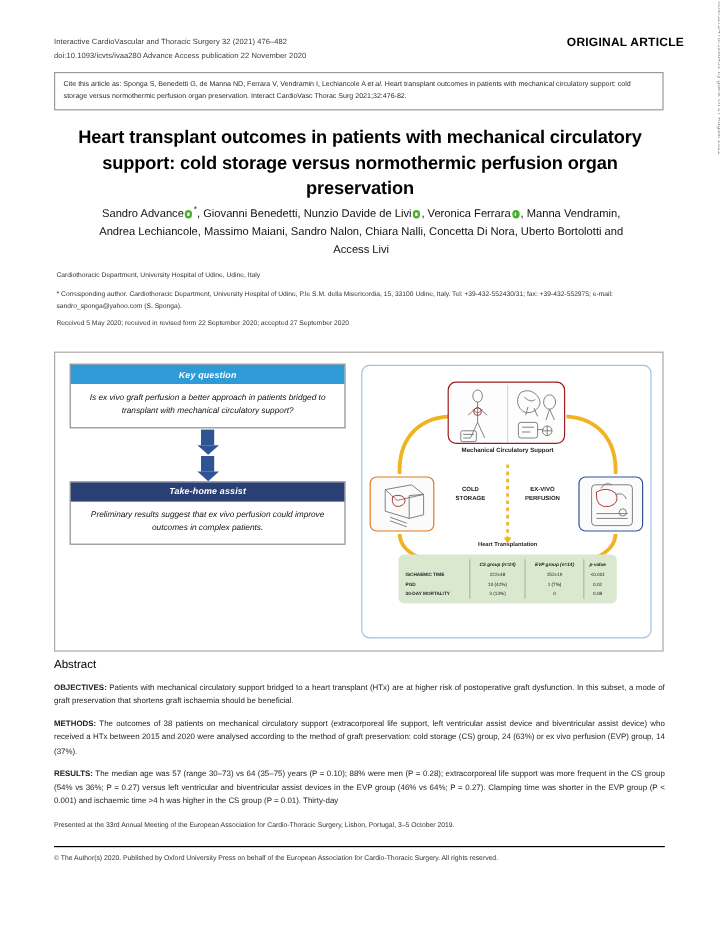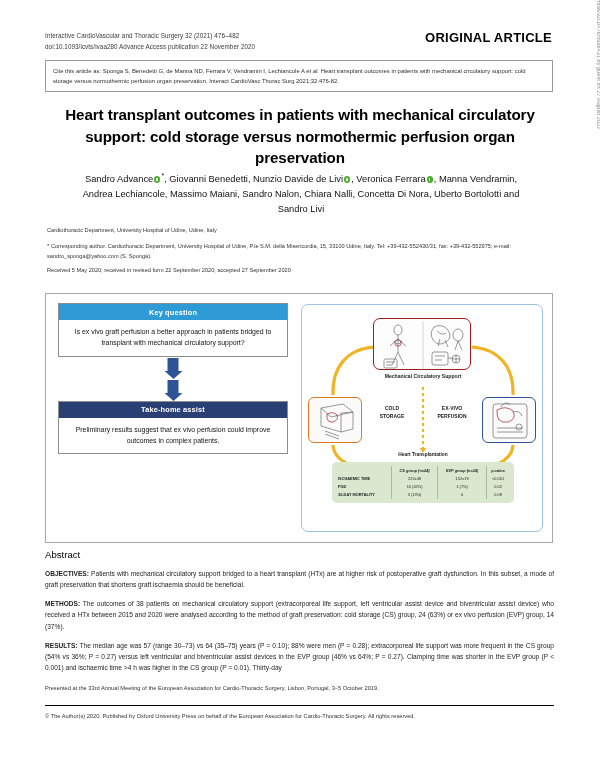--- a/index.html
+++ b/index.html
@@ -21,22 +21,22 @@
 
   
   .runhead {
     position: absolute;
     left: 45px; top: 30px; width: 420px;
     font-size: 6.3px; line-height: 1.75;
     color: #3a3a3a; letter-spacing: .01em;
   }
   .artic-type {
     position: absolute;
-    right: 48px; top: 30px;
-    font-size: 13px; font-weight: bold;
+    right: 30px; top: 30px;
+    font-size: 10px; font-weight: bold;
     letter-spacing: .02em; color: #000;
   }
 
   
   .cite-box {
     position: absolute;
     left: 45px; top: 60px; width: 508px;
     border: 0.6px solid #9a9a9a;
     padding: 5px 7px 5px 7px;
   }
@@ -105,20 +105,21 @@
   
   .ga {
     position: absolute;
     left: 45px; top: 293px;
     width: 508px; height: 250px;
     border: 0.6px solid #a8a8a8;
   }
   .ga-left {
     position: absolute; left: 12px; top: 9px;
     width: 230px;
+    font-style: italic;
   }
   .ga-box { width: 100%; border: 0.7px solid #8d8d8d; background: #fff; }
   .ga-box .hd {
     text-align: center; color: #fff;
     font-size: 7.4px; font-weight: bold;
     padding: 3.5px 0 3.8px 0;
     letter-spacing: .02em;
   }
   .ga-box .bd {
     text-align: center;
@@ -265,21 +266,21 @@
       <span>Sponga S, Benedetti G, de Manna ND, Ferrara V, Vendramin I, Lechiancole A</span>
       <i>et al.</i>
       <span>Heart transplant outcomes in patients with mechanical circulatory support: cold storage versus normothermic perfusion organ preservation. Interact CardioVasc Thorac Surg 2021;32:476-82.</span></p>
   </div>
 
   <div class="title">Heart transplant outcomes in patients with mechanical circulatory support: cold storage versus normothermic perfusion organ preservation</div>
 
   <div class="authors">
     <span>Sandro Advance</span><span class="orcid"></span><span class="sup">*</span><span>, Giovanni Benedetti, Nunzio Davide de Livi</span><span class="orcid"></span><span>, Veronica Ferrara</span><span class="orcid"></span><span>, Manna Vendramin,</span>
     <div>Andrea Lechiancole, Massimo Maiani, Sandro Nalon, Chiara Nalli, Concetta Di Nora, Uberto Bortolotti and</div>
-    <div>Sandro Livi</div>
+    <div>Access Livi</div>
   </div>
 
   <div class="affil">Cardiothoracic Department, University Hospital of Udine, Udine, Italy</div>
   <div class="corresp"><span class="star">*</span> <span>Corresponding author. Cardiothoracic Department, University Hospital of Udine, P.le S.M. della Misericordia, 15, 33100 Udine, Italy. Tel: +39-432-552430/31; fax: +39-432-552975; e-mail: sandro_sponga@yahoo.com (S. Sponga).</span></div>
   <div class="received">Received 5 May 2020; received in revised form 22 September 2020; accepted 27 September 2020</div>
 
   <div class="ga">
 
     <div class="ga-left">
 

